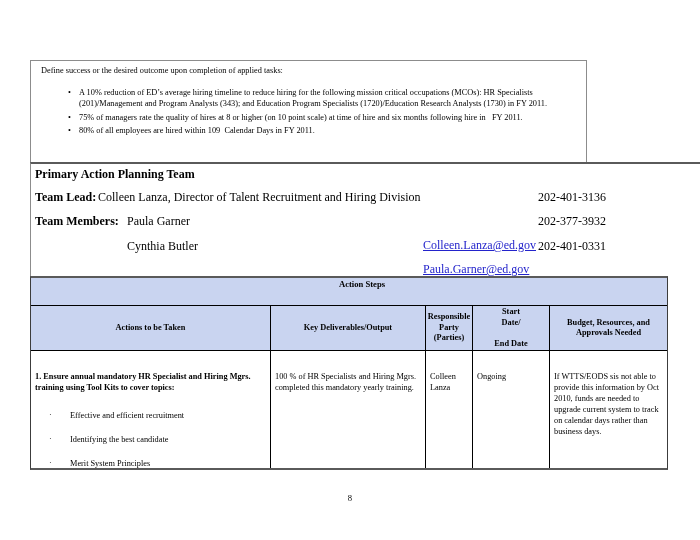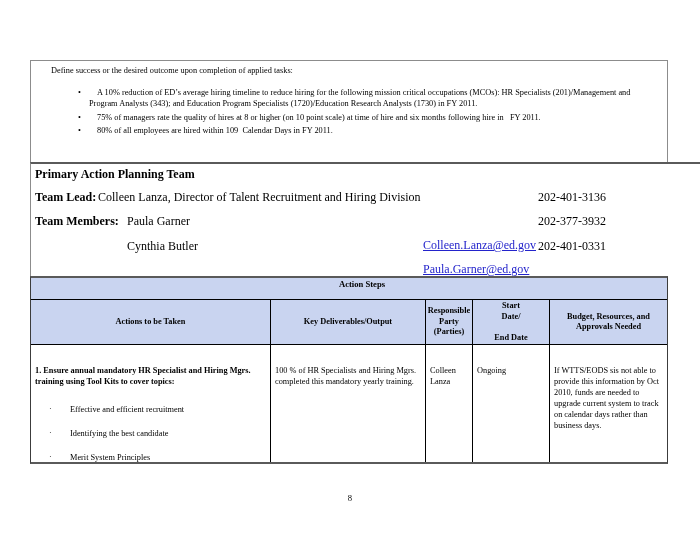--- a/index.html
+++ b/index.html
@@ -15,35 +15,35 @@
     background: #ffffff;
     font-family: "Liberation Serif", "DejaVu Serif", serif;
     color: #000000;
     overflow: hidden;
   }
 
   
   .define-box {
     position: absolute;
     left: 30px; top: 60px;
-    width: 638px; height: 102px;
+    width: 557px; height: 102px;
     border: 1px solid #8c8c8c;
     border-bottom: none;
-    padding: 4px 8px 0 20px;
+    padding: 4px 8px 0 10px;
     font-size: 8.3px;
     line-height: 11px;
   }
   .define-box .intro { white-space: pre-wrap; }
   .bullets { list-style: none; margin-top: 11px; padding-left: 27px; padding-right: 10px; }
   .bullets li { position: relative; padding-left: 11px; margin-bottom: 2.5px; }
   .bullets .bullet-marker {
     position: absolute; left: 0; top: 0;
     font-size: 8.3px;
   }
-  .btext { white-space: pre-wrap; margin-left: 8px; }
+  .btext { white-space: pre-wrap; }
 
   
   .team-box {
     position: absolute;
     left: 30px; top: 162px;
     width: 697px; height: 114px;
     border: 1px solid #8c8c8c;
     border-top: 2px solid #5a5a5a;
     border-bottom: none;
     font-size: 12px;
@@ -71,21 +71,21 @@
   .steps {
     position: absolute;
     left: 30px; top: 276px;
     width: 638px;
     border: 1px solid #3c3c3c;
     border-top: 2px solid #5a5a5a;
     border-bottom: 2px solid #5a5a5a;
     font-size: 8.3px;
   }
   .steps-title {
-    height: 22px;
+    height: 28px;
     line-height: 13px;
     background: var(--table-header-bg, #C9D4F0);
     border-bottom: 1px solid #000;
     text-align: center;
     font-weight: bold;
     font-size: 8.6px;
     padding-left: 26px;
   }
   .steps-grid { display: grid; grid-template-columns: 240px 155px 47px 77px 117px; }
   .steps-grid > div { border-right: 1px solid #000; }

